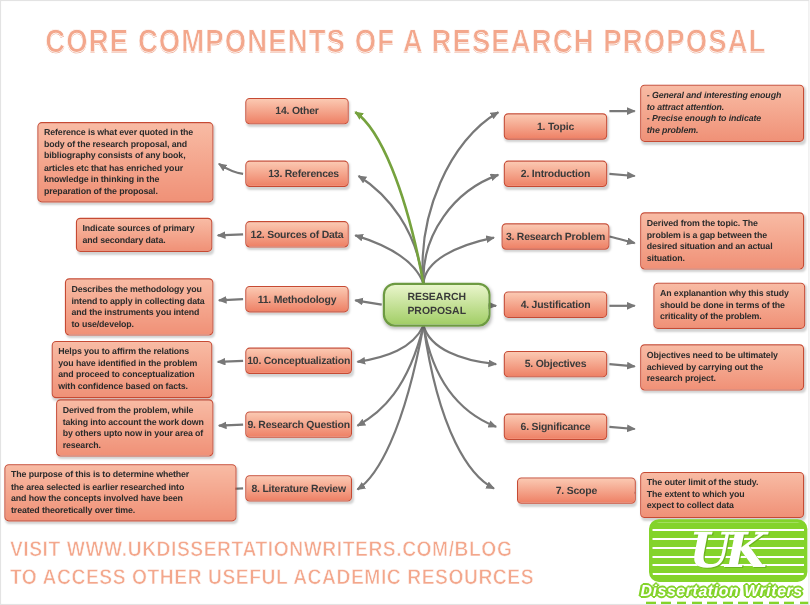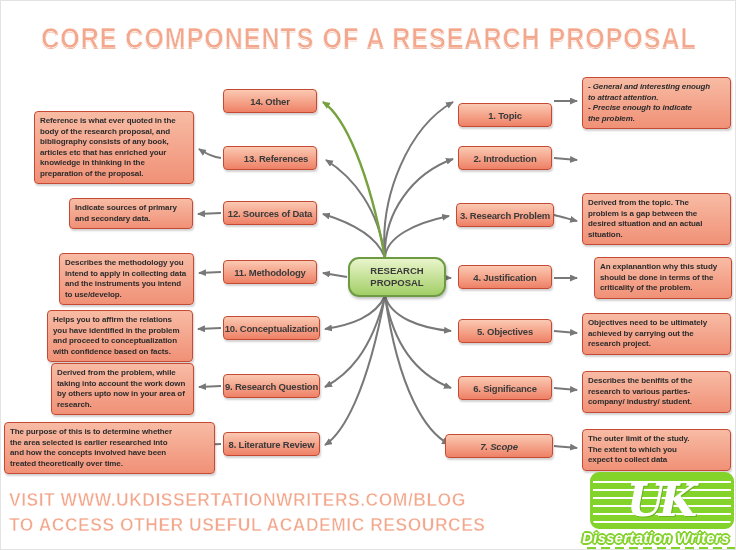--- a/index.html
+++ b/index.html
@@ -130,39 +130,36 @@
 
   <div class="center-node">RESEARCH
 PROPOSAL</div>
 
   <div class="label-box" style="left:457px;top:102px;width:94px;">1. Topic</div>
   <div class="label-box" style="left:457px;top:145px;width:94px;">2. Introduction</div>
   <div class="label-box" style="left:455px;top:202px;width:98px;">3. Research Problem</div>
   <div class="label-box" style="left:457px;top:264px;width:94px;">4. Justification</div>
   <div class="label-box" style="left:457px;top:318px;width:94px;">5. Objectives</div>
   <div class="label-box" style="left:457px;top:375px;width:94px;">6. Significance</div>
-  <div class="label-box" style="left:444px;top:433px;width:108px;font-style:italic;">7. Scope</div>
+  <div class="label-box" style="left:469px;top:433px;width:108px;">7. Scope</div>
 
   <div class="desc-box" style="left:581px;top:76px;width:149px;font-style:italic;">- General and interesting enough
 to attract attention.
 - Precise enough to indicate
 the problem.</div>
   <div class="desc-box" style="left:581px;top:192px;width:149px;">Derived from the topic. The
 problem is a gap between the
 desired situation and an actual
 situation.</div>
   <div class="desc-box" style="left:581px;top:256px;width:138px;margin-left:12px;">An explanantion why this study
 should be done in terms of the
 criticality of the problem.</div>
   <div class="desc-box" style="left:581px;top:312px;width:149px;">Objectives need to be ultimately
 achieved by carrying out the
 research project.</div>
-  <div class="desc-box" style="left:581px;top:370px;width:149px;">Describes the benifits of the
-research to various parties-
-company/ industry/ student.</div>
   <div class="desc-box" style="left:581px;top:428px;width:149px;">The outer limit of the study.
 The extent to which you
 expect to collect data</div>
 
   <div class="label-box" style="left:222px;top:88px;width:94px;">14. Other</div>
   <div class="label-box" style="left:222px;top:145px;width:94px;padding-left:12px;">13. References</div>
   <div class="label-box" style="left:222px;top:200px;width:94px;">12. Sources of Data</div>
   <div class="label-box" style="left:222px;top:259px;width:94px;">11. Methodology</div>
   <div class="label-box" style="left:222px;top:315px;width:97px;">10. Conceptualization</div>
   <div class="label-box" style="left:222px;top:373px;width:97px;">9. Research Question</div>

